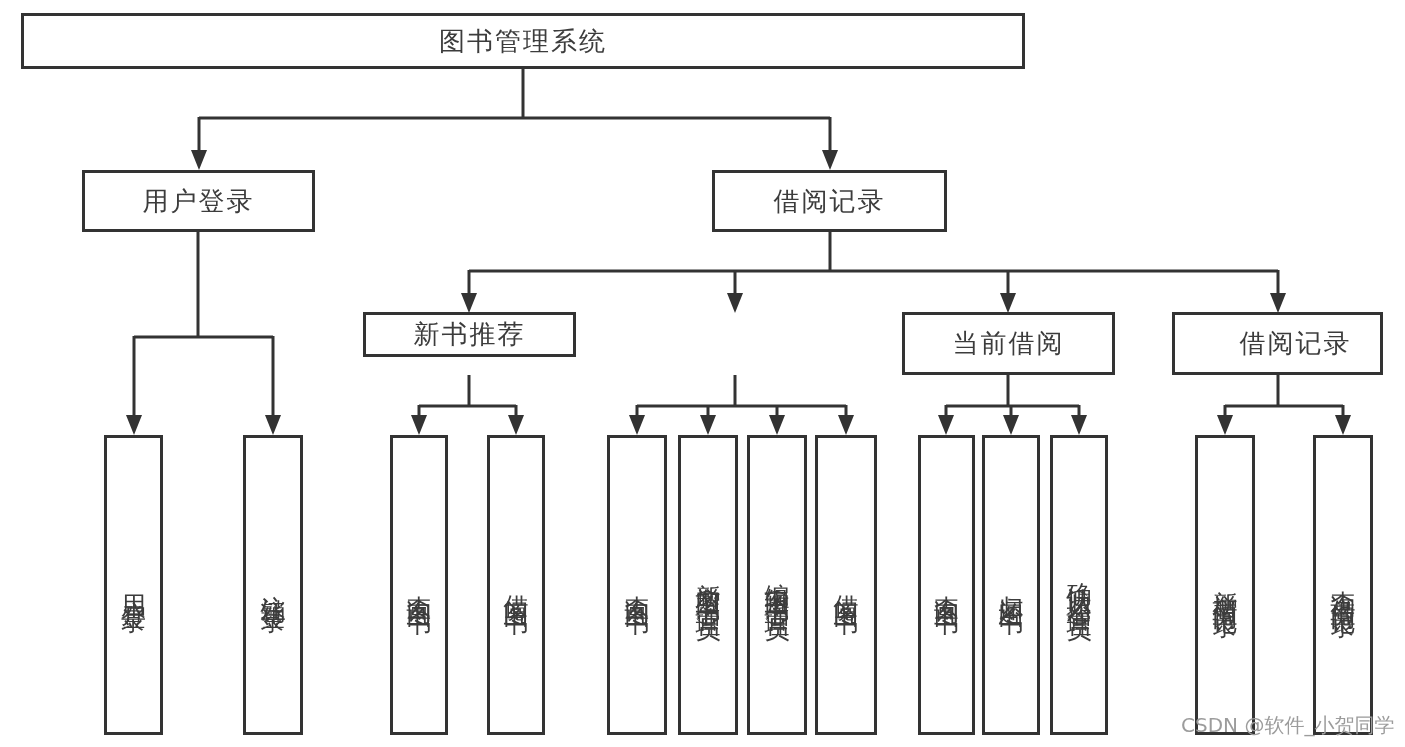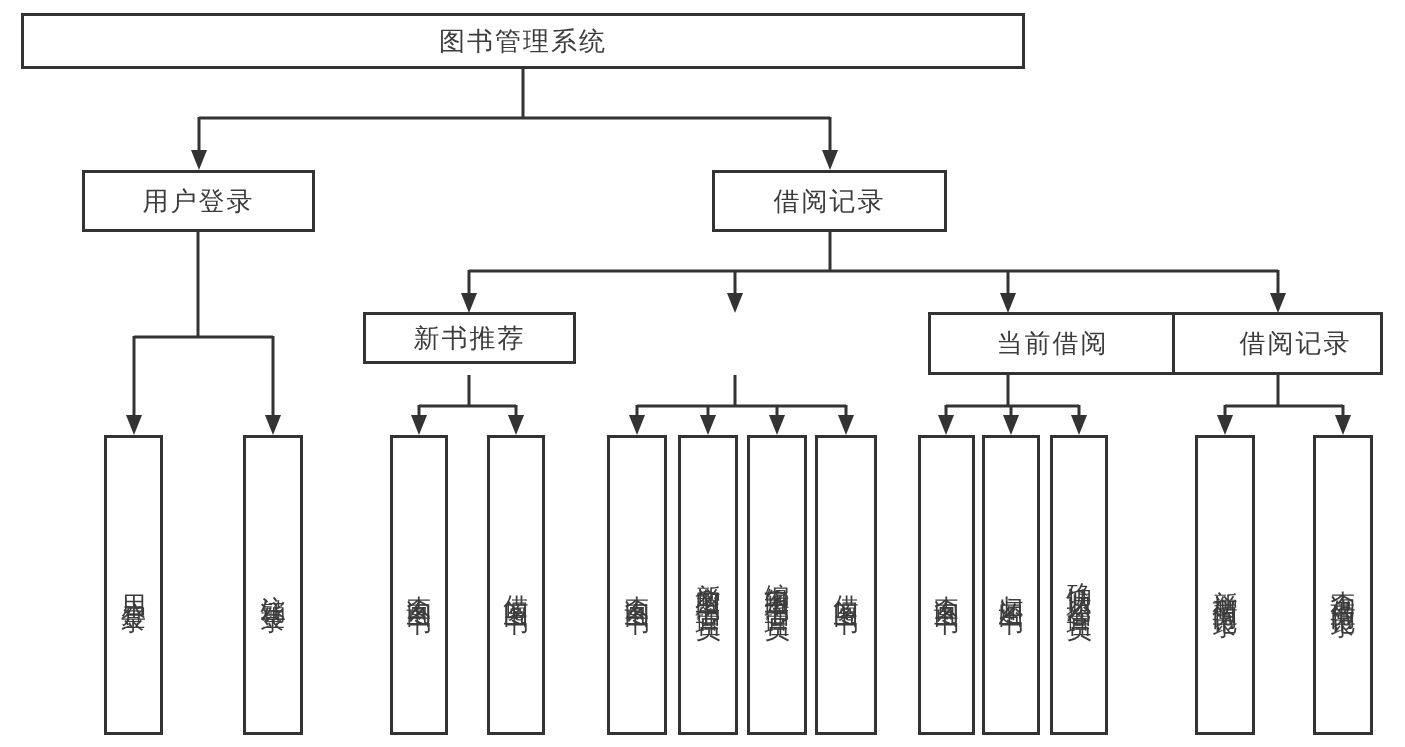--- a/index.html
+++ b/index.html
@@ -112,36 +112,37 @@
       <polygon points="1217,415 1233,415 1225,435"></polygon>
       <polygon points="1335,415 1351,415 1343,435"></polygon>
     </g>
   </svg>
 
   <div class="node h-node" style="left:21px; top:13px; width:1004px; height:56px;">图书管理系统</div>
 
   <div class="node h-node" style="left:82px; top:170px; width:233px; height:62px;">用户登录</div>
   <div class="node h-node" style="left:712px; top:170px; width:235px; height:62px;">借阅记录</div>
 
-  <div class="node h-node" style="left:363px; top:312px; width:213px; height:52px;">新书推荐</div>
-  <div class="node h-node" style="left:928px; top:312px; width:249px; height:63px;">当前借阅</div>
+  <div class="node h-node" style="left:363px; top:312px; width:213px; height:45px;">新书推荐</div>
+  <div class="node h-node" style="left:902px; top:312px; width:213px; height:63px;">当前借阅</div>
   <div class="node h-node" style="left:1172px; top:312px; width:211px; height:63px;padding-left:36px;">借阅记录</div>
 
   <div class="node v-node" style="left:104px; top:435px; width:59px; height:300px;">用户登录</div>
   <div class="node v-node" style="left:243px; top:435px; width:60px; height:300px;">注销登录</div>
 
   <div class="node v-node" style="left:390px; top:435px; width:58px; height:300px;">查询图书</div>
   <div class="node v-node" style="left:487px; top:435px; width:58px; height:300px;">借阅图书</div>
 
   <div class="node v-node" style="left:607px; top:435px; width:60px; height:300px;">查询图书</div>
   <div class="node v-node" style="left:678px; top:435px; width:60px; height:300px;">新增图书（管理员）</div>
   <div class="node v-node" style="left:747px; top:435px; width:60px; height:300px;">编辑图书（管理员）</div>
   <div class="node v-node" style="left:815px; top:435px; width:62px; height:300px;">借阅图书</div>
 
   <div class="node v-node" style="left:918px; top:435px; width:57px; height:300px;">查询图书</div>
   <div class="node v-node" style="left:982px; top:435px; width:58px; height:300px;">归还图书</div>
   <div class="node v-node" style="left:1050px; top:435px; width:58px; height:300px;">确认归还（管理员）</div>
 
   <div class="node v-node" style="left:1195px; top:435px; width:60px; height:300px;">新增借阅记录</div>
   <div class="node v-node" style="left:1313px; top:435px; width:60px; height:300px;">查询借阅记录</div>
 
+  <div class="watermark">CSDN @软件_小贺同学</div>
 
 </div>
 
 </body></html>

